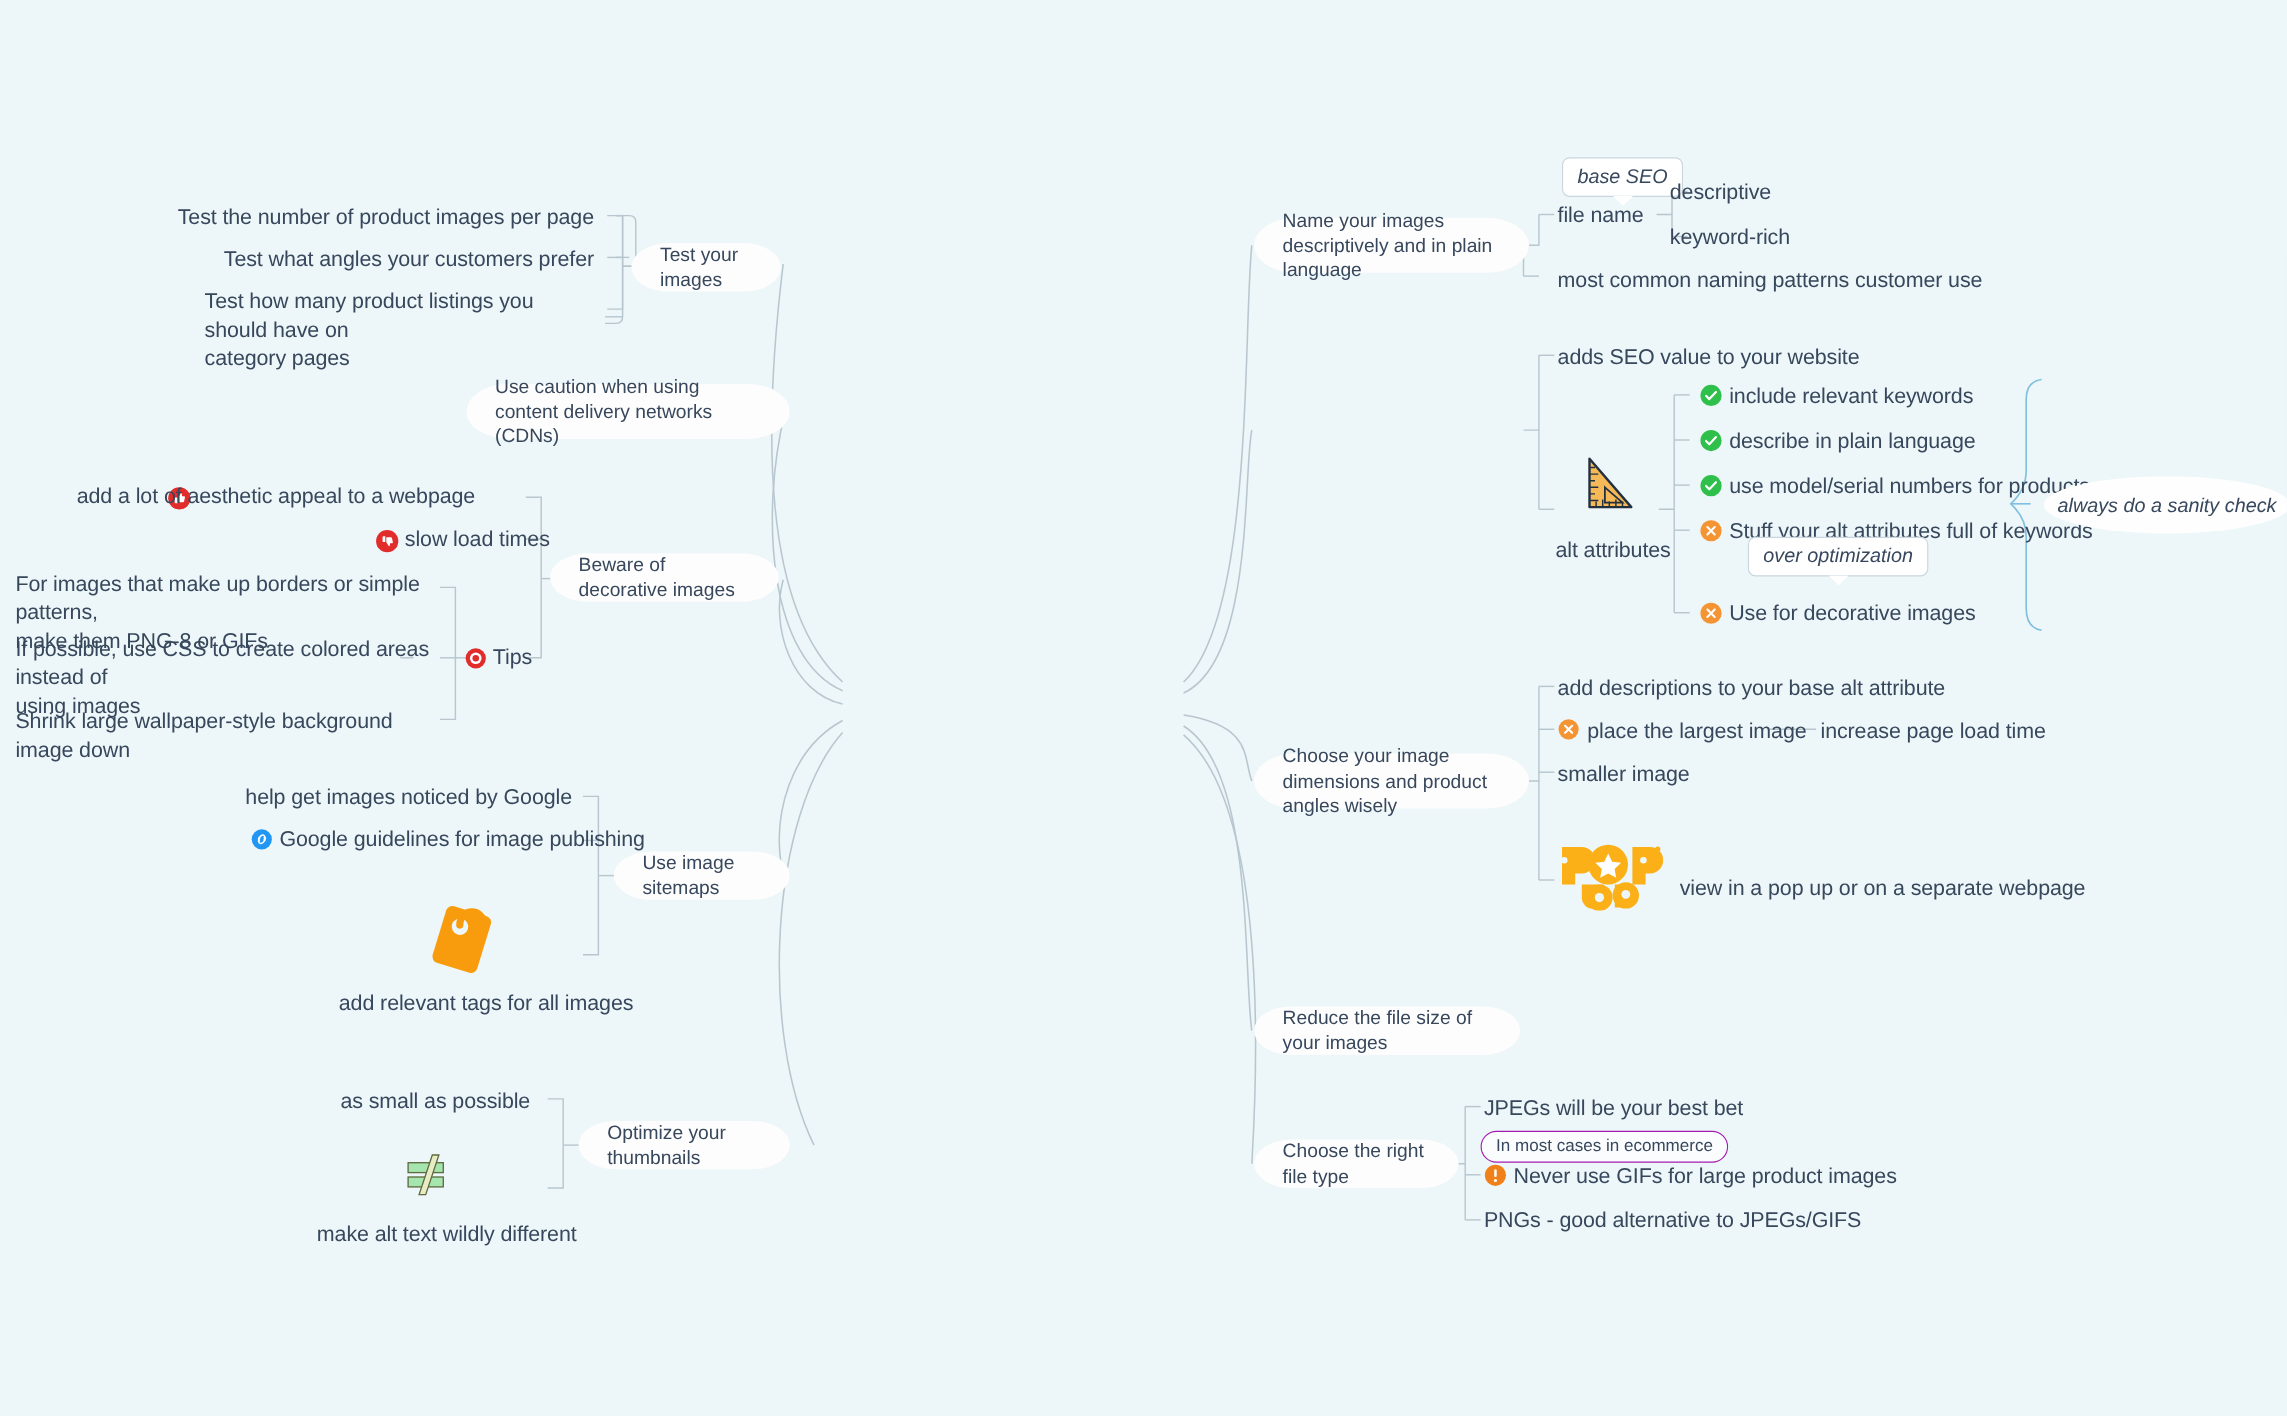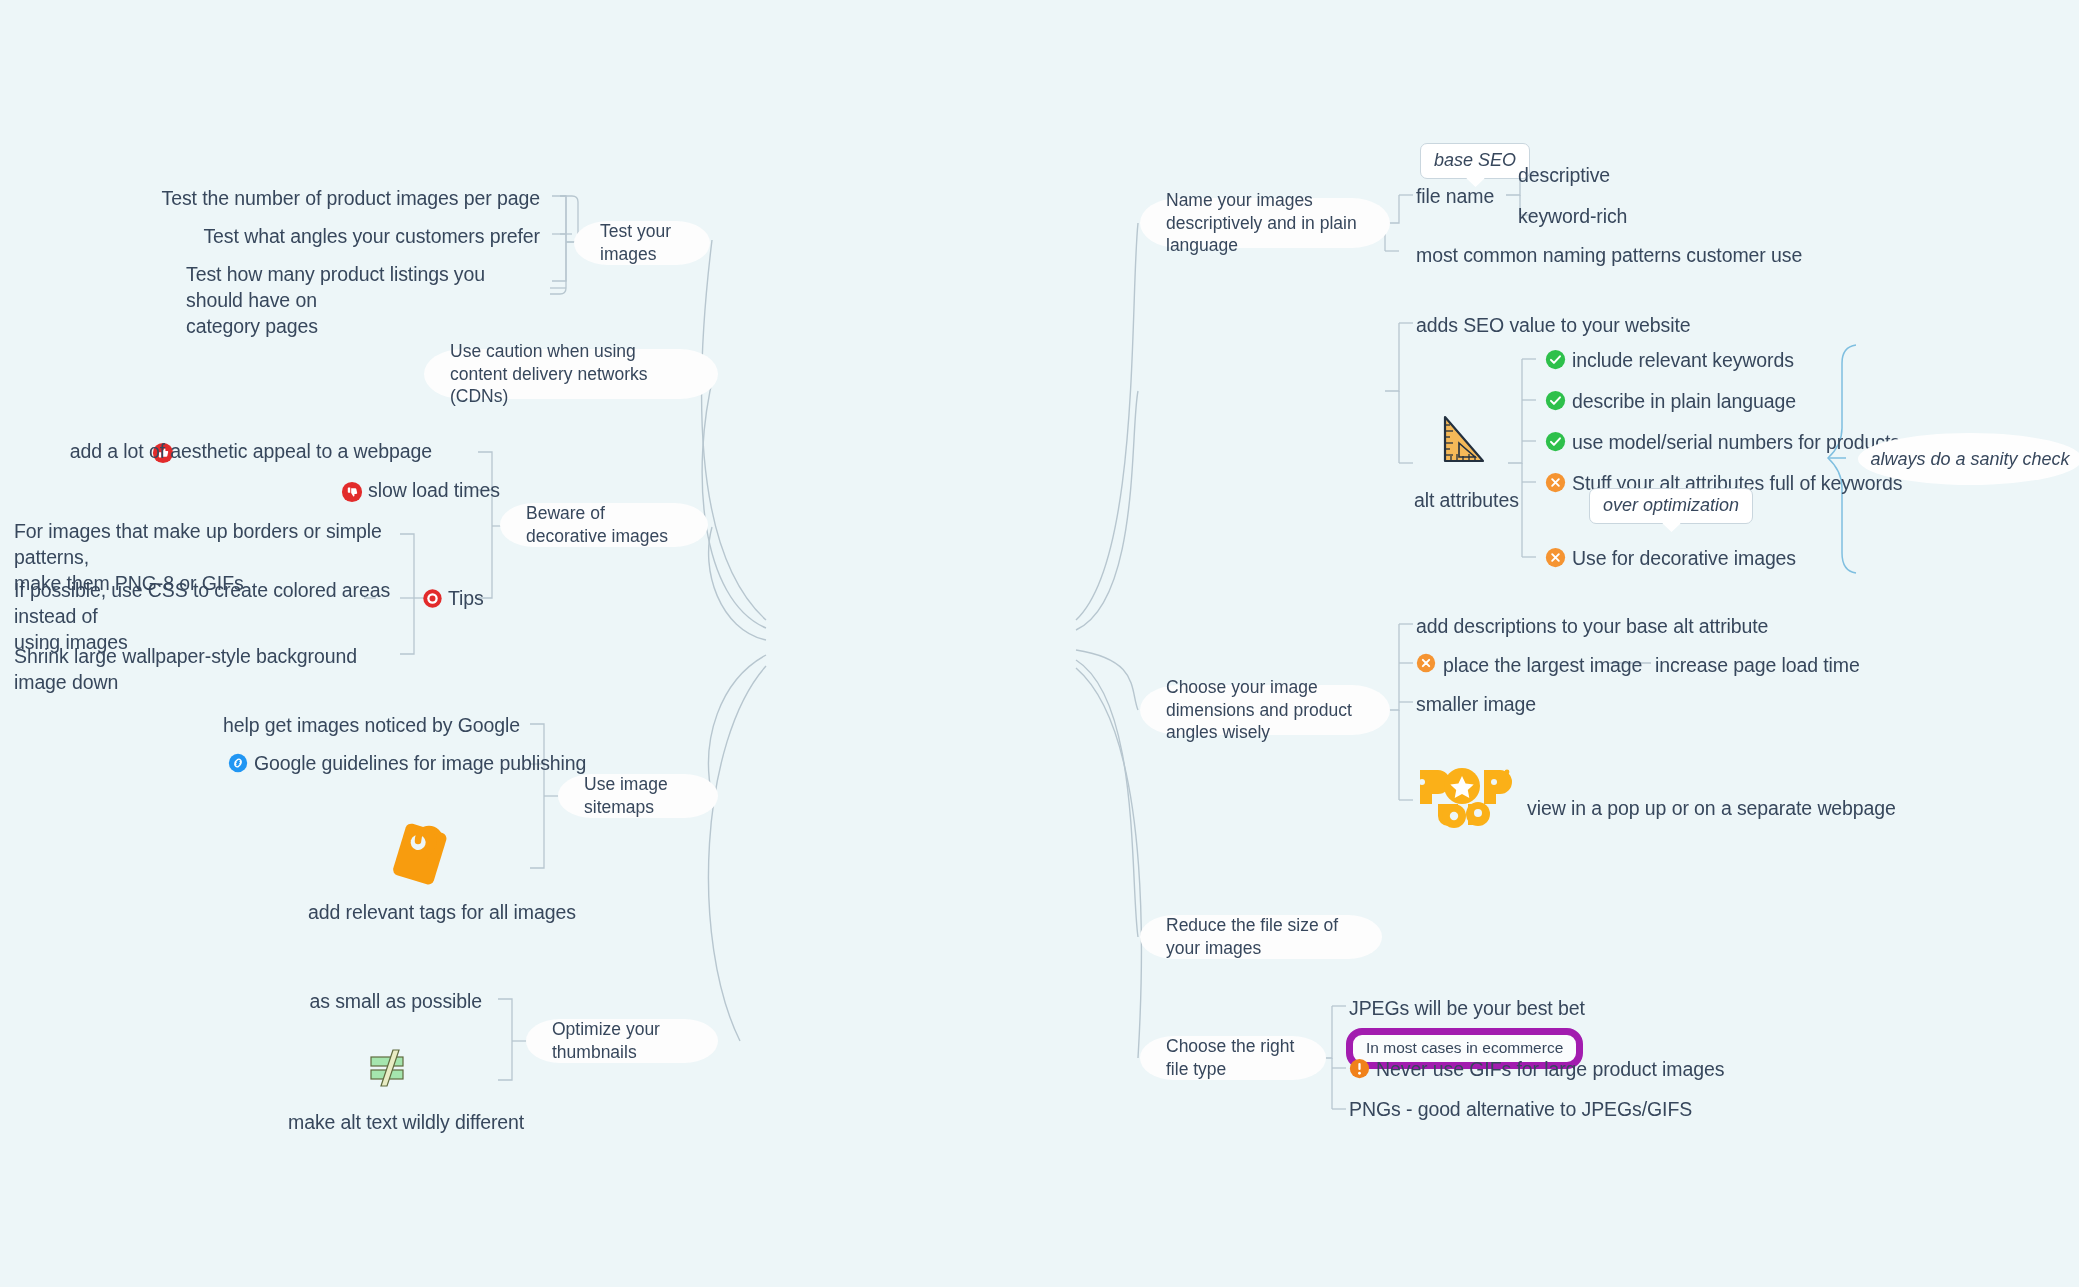--- a/index.html
+++ b/index.html
@@ -81,21 +81,21 @@
     background: #fff;
     clip-path: polygon(0 0, 100% 0, 50% 100%);
     border-left: 1px solid #c9d6de;
     border-right: 1px solid #c9d6de;
   }
 
   
   .tag-pill {
     position: absolute;
     background: #fafcfd;
-    border: 7px solid #a21caf;
+    border: 1px solid #a21caf;
     border-radius: 16px;
     color: #37475c;
     font-size: 15.5px;
     padding: 4px 13px 5px;
     white-space: nowrap;
   }
 
   
   .ellipse-note {
     position: absolute;

